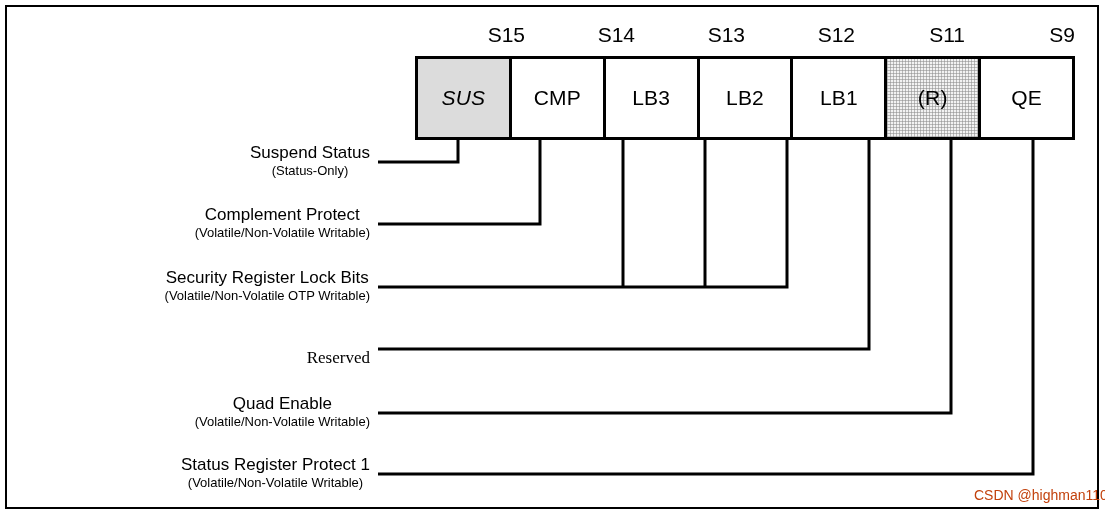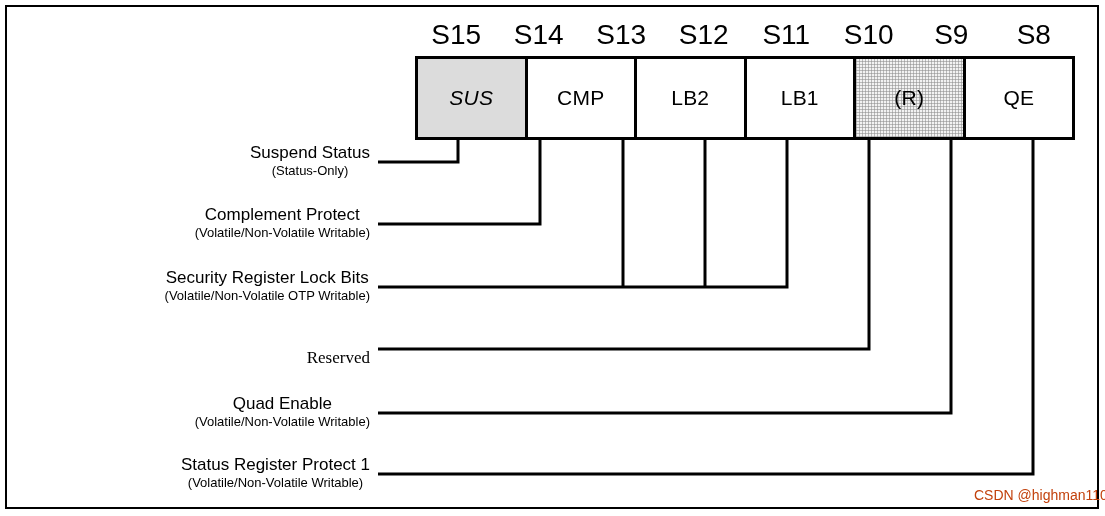--- a/index.html
+++ b/index.html
@@ -49,22 +49,22 @@
   }
 
   
   #bit-headers{
     position:absolute;left:415px;top:20px;
     width:660px;height:30px;
     display:flex;
   }
   .bit-num{
     flex:1 1 0;
-    text-align:center;
-    font-size:28px;
+    text-align:right;
+    font-size:21px;
     line-height:30px;
   }
 
   
   #leaders{position:absolute;left:0;top:0;width:1105px;height:516px;}
 
   
   .lbl{
     position:absolute;
     right:735px;            
@@ -88,28 +88,27 @@
 <div id="stage">
 
   <div id="frame"></div>
 
   <div id="bit-headers">
     <span class="bit-num">S15</span>
     <span class="bit-num">S14</span>
     <span class="bit-num">S13</span>
     <span class="bit-num">S12</span>
     <span class="bit-num">S11</span>
-    <span class="bit-num">S10</span>
     <span class="bit-num">S9</span>
-    <span class="bit-num">S8</span>
   </div>
 
   <div id="reg-box">
     <div class="reg-cell shaded italic">SUS</div>
     <div class="reg-cell">CMP</div>
+    <div class="reg-cell">LB3</div>
     <div class="reg-cell">LB2</div>
     <div class="reg-cell">LB1</div>
     <div class="reg-cell hatched">(R)</div>
     <div class="reg-cell">QE</div>
   </div>
 
   <svg id="leaders" viewBox="0 0 1105 516" width="1105" height="516">
     <g stroke="#000" stroke-width="3" fill="none" stroke-linecap="butt">
 
       <path d="M458,140 L458,162 L378,162"></path>

